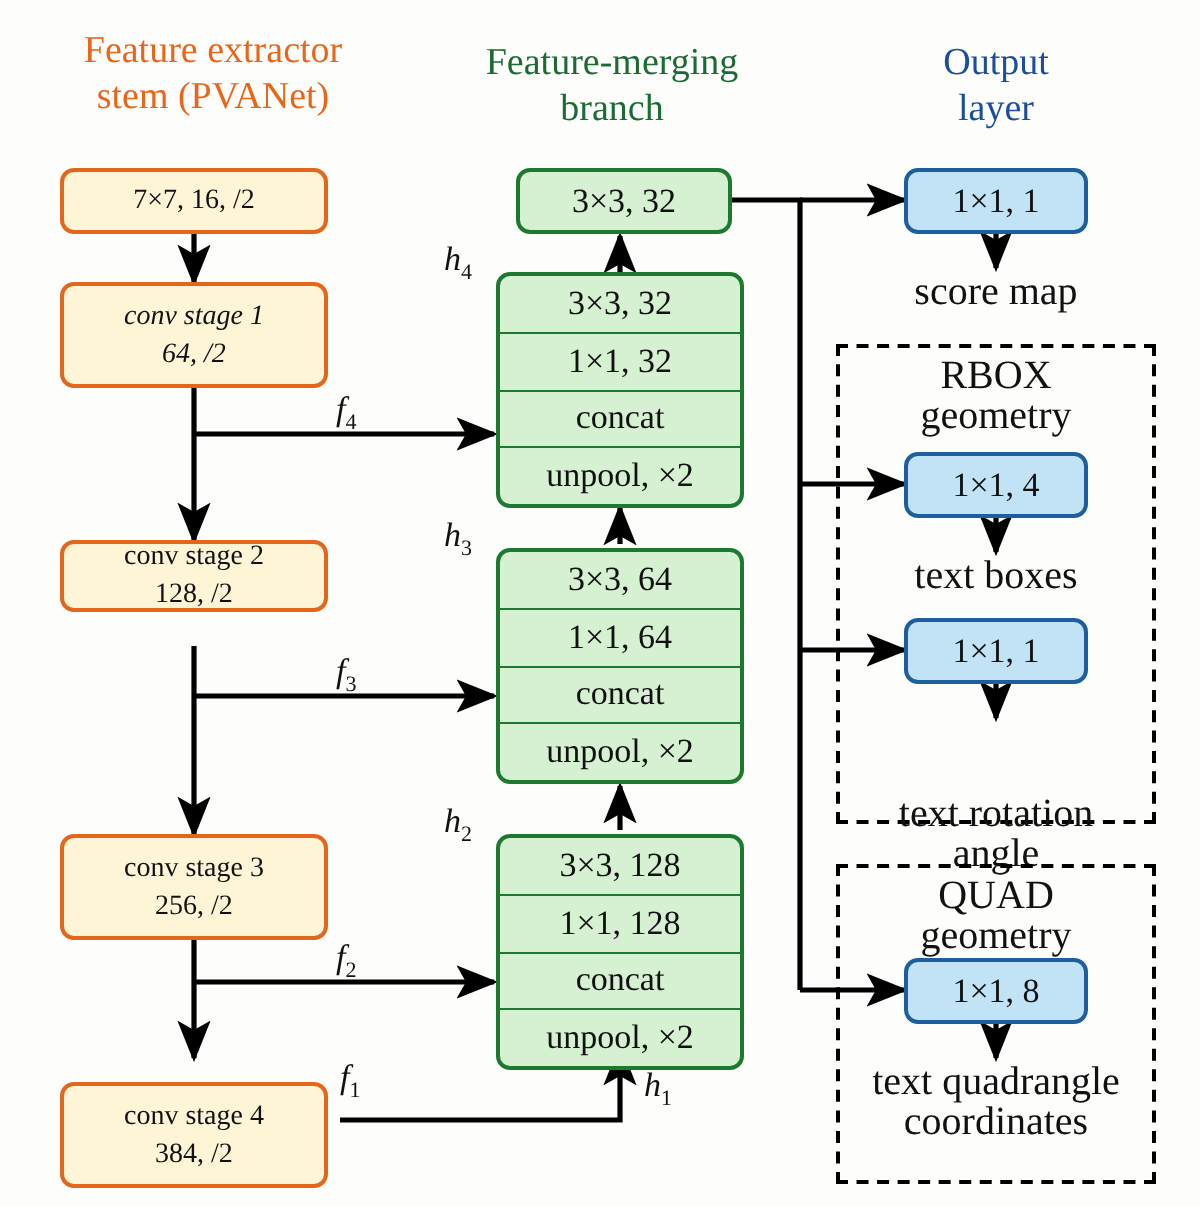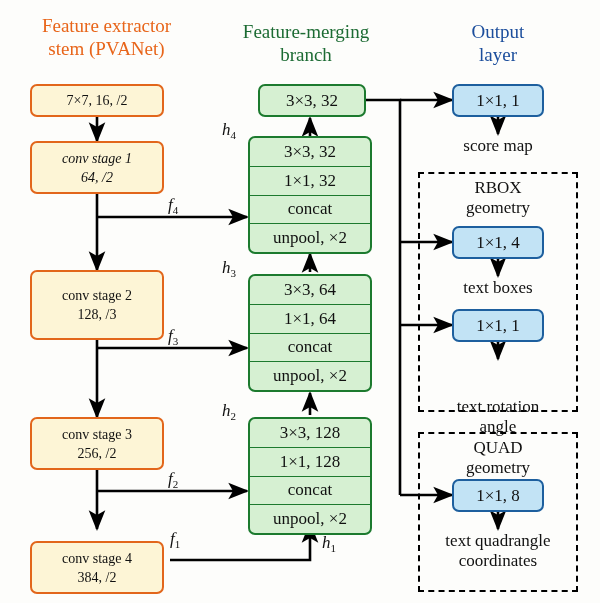--- a/index.html
+++ b/index.html
@@ -92,21 +92,21 @@
   }
   .dashbox {
     position: absolute;
     border: 2px dashed #000;
     box-sizing: border-box;
     background: transparent;
   }
   .plain {
     position: absolute;
     text-align: center;
-    font-size: 17px;
+    font-size: 20px;
     line-height: 20px;
     color: #111;
   }
   .flabel {
     position: absolute;
     font-family: "Liberation Serif", "DejaVu Serif", serif;
     font-style: italic;
     font-size: 17px;
     color: #111;
   }
@@ -187,23 +187,23 @@
 
   <div class="obox" style="left:30px;  top:84px;  width:134px; height:33px;">
     <span>7×7, 16, /2</span>
   </div>
 
   <div class="obox" style="left:30px;  top:141px; width:134px; height:53px;font-style:italic;">
     <span>conv stage 1</span>
     <span>64, /2</span>
   </div>
 
-  <div class="obox" style="left:30px;  top:270px; width:134px; height:70px;">
+  <div class="obox" style="left:30px;  top:270px; width:134px; height:36px;">
     <span>conv stage 2</span>
-    <span>128, /3</span>
+    <span>128, /2</span>
   </div>
 
   <div class="obox" style="left:30px;  top:417px; width:134px; height:53px;">
     <span>conv stage 3</span>
     <span>256, /2</span>
   </div>
 
   <div class="obox" style="left:30px;  top:529px; width:134px; height:53px;margin-top:12px;">
     <span>conv stage 4</span>
     <span>384, /2</span>

